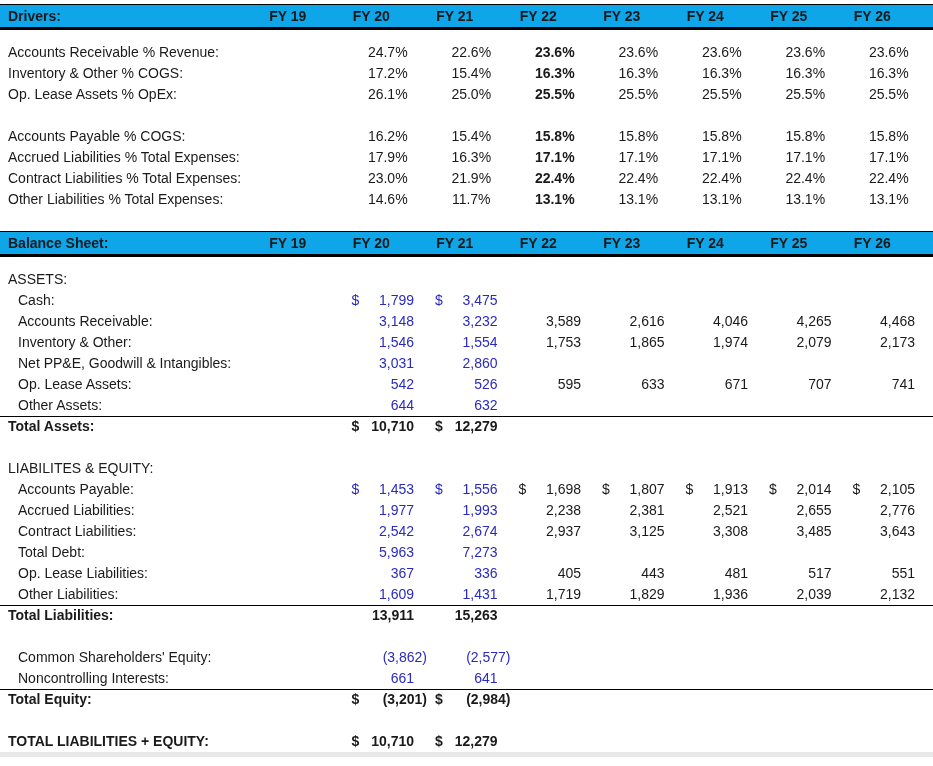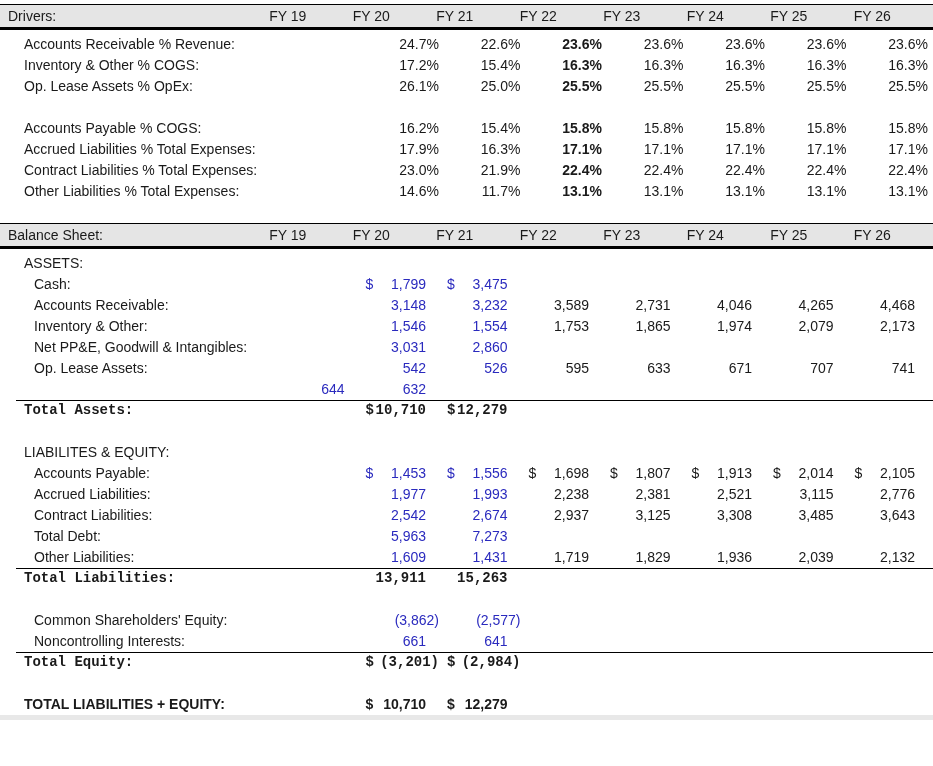--- a/index.html
+++ b/index.html
@@ -6,43 +6,43 @@
   body{
     width:933px;height:766px;overflow:hidden;
     font-family:"Liberation Sans",sans-serif;
     font-size:14px;color:#1a1a1a;
     -webkit-font-smoothing:antialiased;
   }
   #sheet{position:relative;width:933px;padding-top:4px;box-sizing:border-box;}
 
   .band{
     display:grid;grid-template-columns:265px repeat(8,1fr);
-    background:#e5e5e5;
+    background:#0ea5e9;
     border-top:1px solid #000;border-bottom:3px solid #000;
-    height:22px;line-height:22px;font-weight:normal;
-    margin-bottom:4px;box-sizing:content-box;
+    height:22px;line-height:22px;font-weight:bold;
+    margin-bottom:12px;box-sizing:content-box;
   }
   .band-title{padding-left:8px;white-space:nowrap;}
   .band-col{text-align:center;padding-right:38px;white-space:nowrap;}
 
   .row{
     display:grid;grid-template-columns:265px repeat(8,1fr);
-    height:21px;line-height:21px;box-sizing:border-box;margin-left:16px;
+    height:21px;line-height:21px;box-sizing:border-box;
   }
   .row.spacer{height:21px;}
-  .row.rule{border-top:1.5px solid #000;line-height:19px;font-family:Liberation Mono, monospace;}
+  .row.rule{border-top:1.5px solid #000;line-height:19px;}
   .label{padding-left:8px;white-space:nowrap;}
   .row.item .label{padding-left:8px;}
   .row.indent .label{padding-left:18px;}
   .row.section .label{font-weight:normal;}
   .row.total .label,.row.total .cell,
   .row.grand .label,.row.grand .cell{font-weight:bold;}
 
   .cell{position:relative;text-align:right;white-space:nowrap;}
-  .cell.pct{padding-right:5px;}
+  .cell.pct{padding-right:5px;text-align:center;}
   .cell.num{padding-right:18px;}
   .cell.num.neg{padding-right:5px;}
   .usd{position:absolute;left:3px;top:0;}
   .blue{color:#2a2abe;}
   .bold{font-weight:bold;}
 
   #bottom-strip{height:5px;background:#e8e8e8;margin-top:0px;}
 </style>
 </head>
 <body>
@@ -173,21 +173,21 @@
         <div class="cell num"></div>
         <div class="cell num"></div>
         <div class="cell num"></div>
       </div>
       <div class="row item indent">
         <div class="label">Accounts Receivable:</div>
         <div class="cell num"></div>
         <div class="cell num"><span class="blue">3,148</span></div>
         <div class="cell num"><span class="blue">3,232</span></div>
         <div class="cell num"><span>3,589</span></div>
-        <div class="cell num"><span>2,731</span></div>
+        <div class="cell num"><span>2,616</span></div>
         <div class="cell num"><span>4,046</span></div>
         <div class="cell num"><span>4,265</span></div>
         <div class="cell num"><span>4,468</span></div>
       </div>
       <div class="row item indent">
         <div class="label">Inventory &amp; Other:</div>
         <div class="cell num"></div>
         <div class="cell num"><span class="blue">1,546</span></div>
         <div class="cell num"><span class="blue">1,554</span></div>
         <div class="cell num"><span>1,753</span></div>
@@ -212,20 +212,21 @@
         <div class="cell num"></div>
         <div class="cell num"><span class="blue">542</span></div>
         <div class="cell num"><span class="blue">526</span></div>
         <div class="cell num"><span>595</span></div>
         <div class="cell num"><span>633</span></div>
         <div class="cell num"><span>671</span></div>
         <div class="cell num"><span>707</span></div>
         <div class="cell num"><span>741</span></div>
       </div>
       <div class="row item indent">
+        <div class="label">Other Assets:</div>
         <div class="cell num"></div>
         <div class="cell num"><span class="blue">644</span></div>
         <div class="cell num"><span class="blue">632</span></div>
         <div class="cell num"></div>
         <div class="cell num"></div>
         <div class="cell num"></div>
         <div class="cell num"></div>
         <div class="cell num"></div>
       </div>
       <div class="row total rule">
@@ -263,21 +264,21 @@
         <div class="cell num"><span class="usd">$</span><span>2,105</span></div>
       </div>
       <div class="row item indent">
         <div class="label">Accrued Liabilities:</div>
         <div class="cell num"></div>
         <div class="cell num"><span class="blue">1,977</span></div>
         <div class="cell num"><span class="blue">1,993</span></div>
         <div class="cell num"><span>2,238</span></div>
         <div class="cell num"><span>2,381</span></div>
         <div class="cell num"><span>2,521</span></div>
-        <div class="cell num"><span>3,115</span></div>
+        <div class="cell num"><span>2,655</span></div>
         <div class="cell num"><span>2,776</span></div>
       </div>
       <div class="row item indent">
         <div class="label">Contract Liabilities:</div>
         <div class="cell num"></div>
         <div class="cell num"><span class="blue">2,542</span></div>
         <div class="cell num"><span class="blue">2,674</span></div>
         <div class="cell num"><span>2,937</span></div>
         <div class="cell num"><span>3,125</span></div>
         <div class="cell num"><span>3,308</span></div>
@@ -289,20 +290,31 @@
         <div class="cell num"></div>
         <div class="cell num"><span class="blue">5,963</span></div>
         <div class="cell num"><span class="blue">7,273</span></div>
         <div class="cell num"></div>
         <div class="cell num"></div>
         <div class="cell num"></div>
         <div class="cell num"></div>
         <div class="cell num"></div>
       </div>
       <div class="row item indent">
+        <div class="label">Op. Lease Liabilities:</div>
+        <div class="cell num"></div>
+        <div class="cell num"><span class="blue">367</span></div>
+        <div class="cell num"><span class="blue">336</span></div>
+        <div class="cell num"><span>405</span></div>
+        <div class="cell num"><span>443</span></div>
+        <div class="cell num"><span>481</span></div>
+        <div class="cell num"><span>517</span></div>
+        <div class="cell num"><span>551</span></div>
+      </div>
+      <div class="row item indent">
         <div class="label">Other Liabilities:</div>
         <div class="cell num"></div>
         <div class="cell num"><span class="blue">1,609</span></div>
         <div class="cell num"><span class="blue">1,431</span></div>
         <div class="cell num"><span>1,719</span></div>
         <div class="cell num"><span>1,829</span></div>
         <div class="cell num"><span>1,936</span></div>
         <div class="cell num"><span>2,039</span></div>
         <div class="cell num"><span>2,132</span></div>
       </div>

